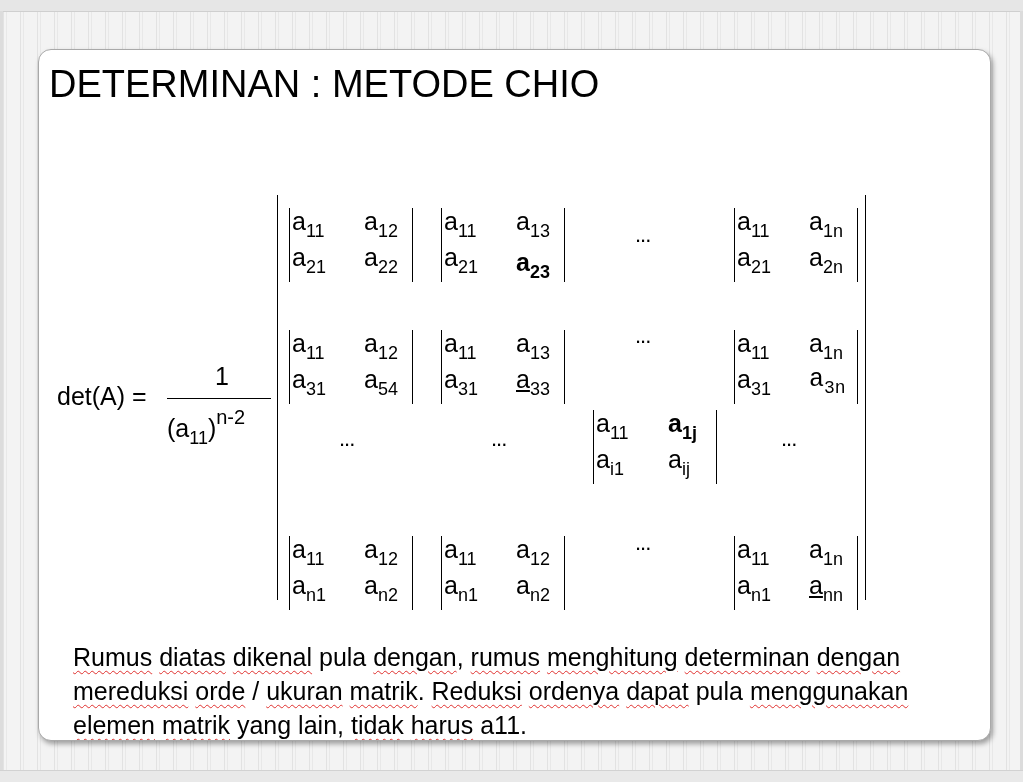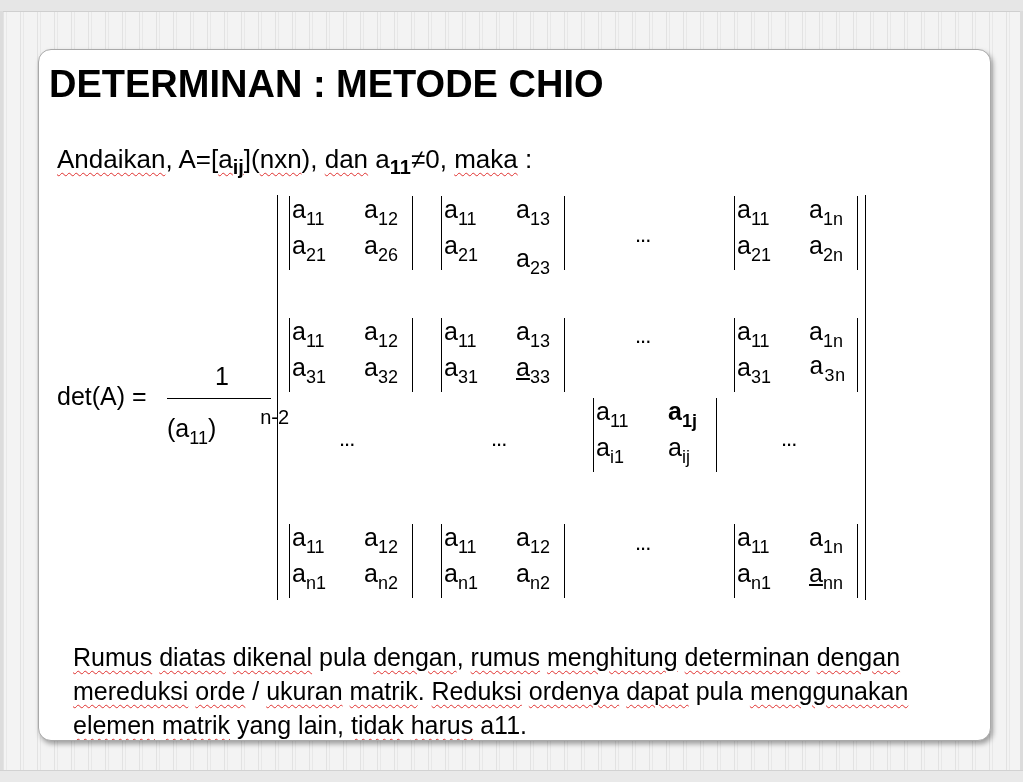--- a/index.html
+++ b/index.html
@@ -15,91 +15,88 @@
   .leftbar { position:absolute; left:0; top:11px; width:3px; height:760px; background:#dcdcdc; }
   .rightbar { position:absolute; right:0; top:11px; width:3px; height:760px; background:#dcdcdc; }
 
   .card {
     position:absolute; left:38px; top:49px; width:951px; height:690px;
     background:#fff; border:1px solid #a9a9a9; border-radius:13px;
     box-shadow: 2px 3px 5px rgba(0,0,0,0.35);
     overflow:hidden;
   }
   .abs { position:absolute; white-space:nowrap; }
-  .title { left:10px; top:13px; font-size:38px; font-weight:bold; letter-spacing:0px; }
+  .title { left:10px; top:13px; font-size:38px; font-weight:normal; letter-spacing:0px; }
   .intro { left:18px; top:94px; font-size:26px; }
   .intro sub { font-size:18px; vertical-align:-6px; }
   .intro sub.bold { font-weight:bold; font-size:20px; }
   .spell { text-decoration: underline wavy #e0312f; text-decoration-thickness:1px; text-underline-offset:4px; }
 
   
   .detlabel { left:18px; top:332px; font-size:25px; }
   .num { left:176px; top:312px; font-size:25px; }
   .fracbar { position:absolute; left:128px; top:348px; width:104px; height:1px; background:#000; }
   .den { left:128px; top:356px; font-size:25px; }
   .den sub { font-size:18px; vertical-align:-7px; }
-  .den sup { font-size:20px; vertical-align:13px;margin-left:44px; }
+  .den sup { font-size:20px; vertical-align:13px; }
 
   .bigbar { position:absolute; width:1px; background:#000; }
 
-  .minor { position:absolute; height:74px; border-left:1px solid #000; border-right:1px solid #000; }
+  .minor { position:absolute; height:74px; border-left:1px solid #000; border-right:1px solid #000;margin-top:12px; }
   .cell { position:absolute; font-size:25px; }
   .cell sub { font-size:18px; vertical-align:-7px; }
   .dots { position:absolute; font-size:22px; letter-spacing:-1px; }
 
   .para { left:34px; top:590px; font-size:25px; line-height:34px; white-space:normal; width:880px; }
 </style>
 </head>
 <body>
 
 <div class="topbar"></div>
 <div class="leftbar"></div>
 <div class="rightbar"></div>
 <div class="bottombar"></div>
 
 <div class="card">
 
   <div class="abs title">DETERMINAN : METODE CHIO</div>
 
-  <div class="abs intro">
-    <span class="spell">Andaikan</span><span>, A=[</span><span class="spell"><span>a</span><sub class="bold">ij</sub></span><span>](</span><span class="spell">nxn</span><span>), </span><span class="spell">dan</span><span> a</span><sub class="bold">11</sub><span>≠0, </span><span class="spell">maka</span><span> :</span>
-  </div>
 
   <div class="abs detlabel">det(A) =</div>
   <div class="abs num">1</div>
   <div class="fracbar"></div>
   <div class="abs den"><span>(a</span><sub>11</sub><span>)</span><sup>n-2</sup></div>
 
   <div class="bigbar" style="left:238px; top:145px; height:405px;"></div>
   <div class="bigbar" style="left:826px; top:145px; height:405px;"></div>
 
   <div id="minors">
       <div class="minor" style="left: 250px; top: 146px; width: 122px;">
         <div class="cell" style="left: 2px; top: -1px;"><span>a</span><sub>11</sub></div>
         <div class="cell" style="left: 74px; top: -1px;"><span>a</span><sub>12</sub></div>
         <div class="cell" style="left: 2px; top: 35px;"><span>a</span><sub>21</sub></div>
-        <div class="cell" style="left: 74px; top: 35px;"><span>a</span><sub>26</sub></div>
+        <div class="cell" style="left: 74px; top: 35px;"><span>a</span><sub>22</sub></div>
       </div>
       <div class="minor" style="left: 402px; top: 146px; width: 122px;">
         <div class="cell" style="left: 2px; top: -1px;"><span>a</span><sub>11</sub></div>
         <div class="cell" style="left: 74px; top: -1px;"><span>a</span><sub>13</sub></div>
         <div class="cell" style="left: 2px; top: 35px;"><span>a</span><sub>21</sub></div>
-        <div class="cell" style="left: 74px; top: 48px;"><span>a</span><sub>23</sub></div>
+        <div class="cell" style="left: 74px; top: 40px; font-weight: bold;"><span>a</span><sub>23</sub></div>
       </div>
       <div class="minor" style="left: 695px; top: 146px; width: 122px;">
         <div class="cell" style="left: 2px; top: -1px;"><span>a</span><sub>11</sub></div>
         <div class="cell" style="left: 74px; top: -1px;"><span>a</span><sub>1n</sub></div>
         <div class="cell" style="left: 2px; top: 35px;"><span>a</span><sub>21</sub></div>
         <div class="cell" style="left: 74px; top: 35px;"><span>a</span><sub>2n</sub></div>
       </div>
       <div class="minor" style="left: 250px; top: 268px; width: 122px;">
         <div class="cell" style="left: 2px; top: -1px;"><span>a</span><sub>11</sub></div>
         <div class="cell" style="left: 74px; top: -1px;"><span>a</span><sub>12</sub></div>
         <div class="cell" style="left: 2px; top: 35px;"><span>a</span><sub>31</sub></div>
-        <div class="cell" style="left: 74px; top: 35px;"><span>a</span><sub>32</sub></div>
+        <div class="cell" style="left: 74px; top: 35px;"><span>a</span><sub>54</sub></div>
       </div>
       <div class="minor" style="left: 402px; top: 268px; width: 122px;">
         <div class="cell" style="left: 2px; top: -1px;"><span>a</span><sub>11</sub></div>
         <div class="cell" style="left: 74px; top: -1px;"><span>a</span><sub>13</sub></div>
         <div class="cell" style="left: 2px; top: 35px;"><span>a</span><sub>31</sub></div>
         <div class="cell" style="left: 74px; top: 35px; text-decoration: underline;"><span>a</span><sub>33</sub></div>
       </div>
       <div class="minor" style="left: 695px; top: 268px; width: 122px;">
         <div class="cell" style="left: 2px; top: -1px;"><span>a</span><sub>11</sub></div>
         <div class="cell" style="left: 74px; top: -1px;"><span>a</span><sub>1n</sub></div>

